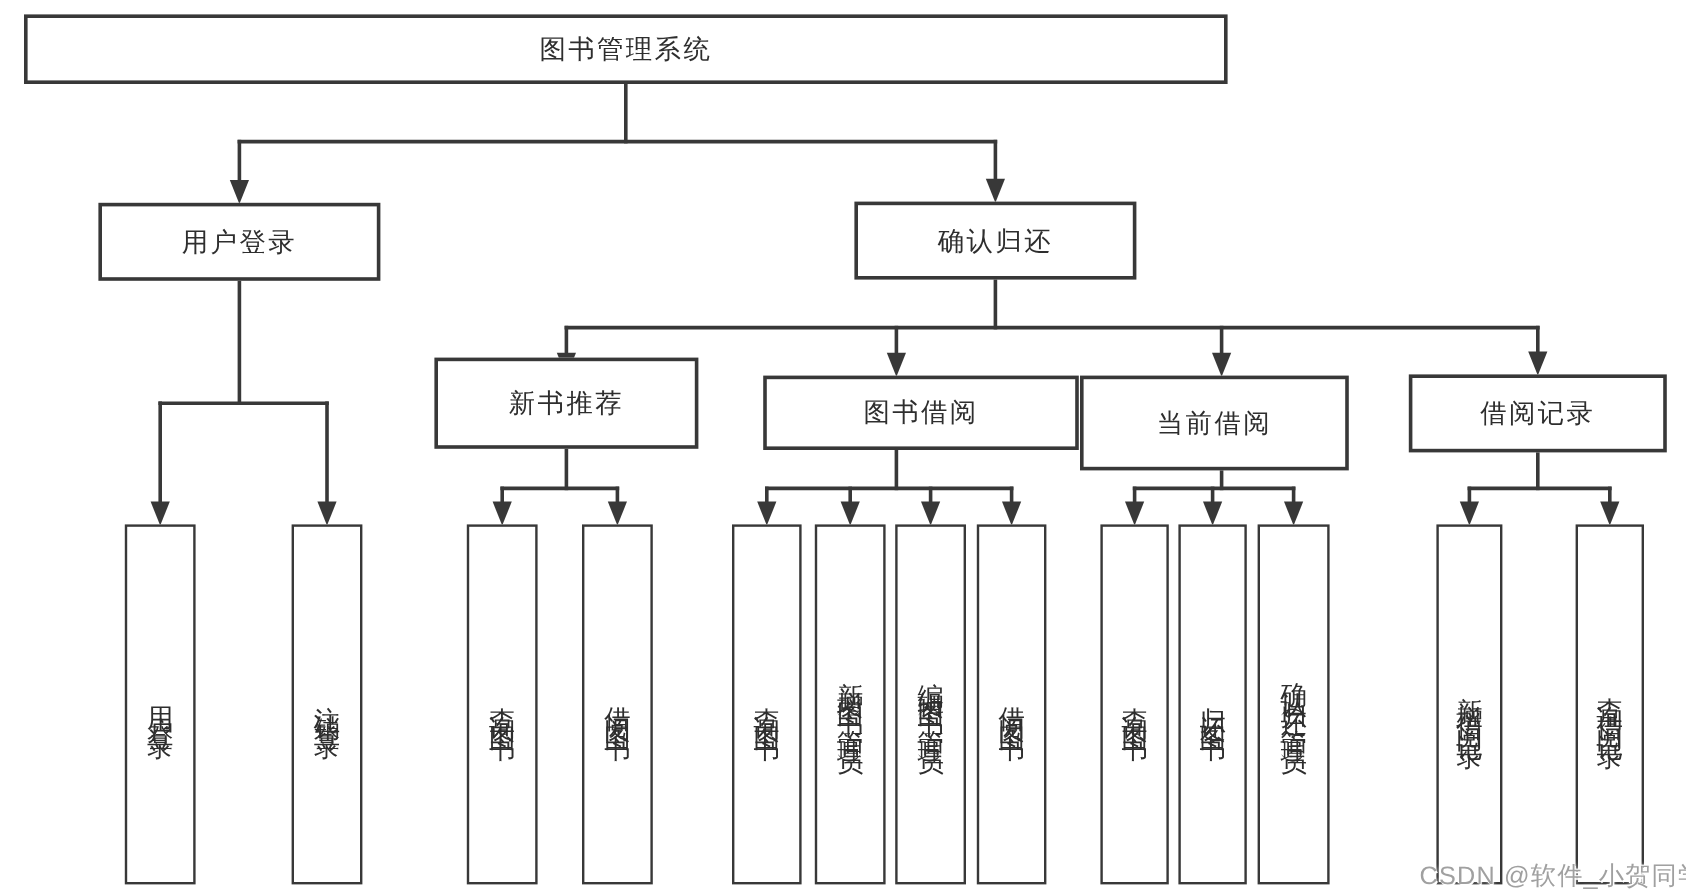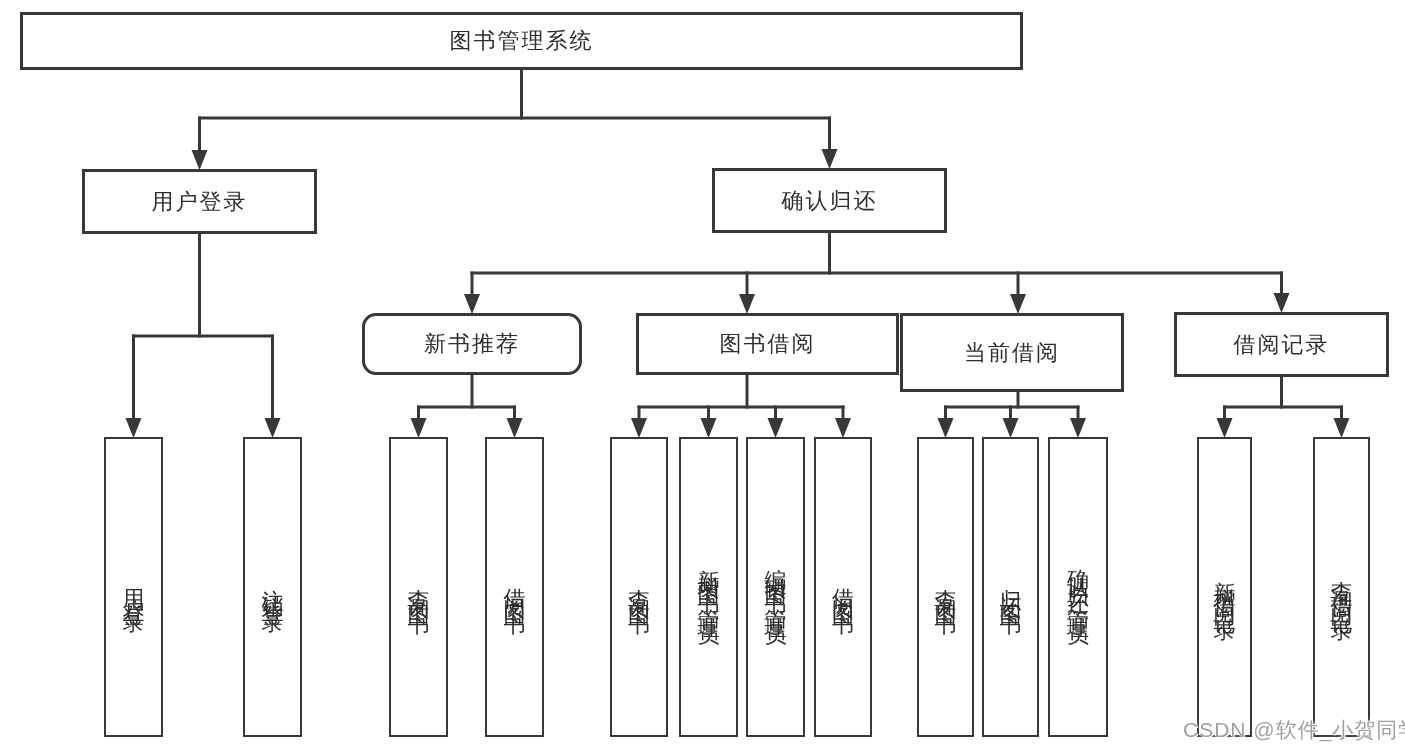--- a/index.html
+++ b/index.html
@@ -127,21 +127,21 @@
     </div>
     <div class="node v" style="left: 104px; top: 437px; width: 59px; height: 300px;">
       <span class="vtext">用户登录</span>
     </div>
     <div class="node v" style="left: 243px; top: 437px; width: 59px; height: 300px;">
       <span class="vtext">注销登录</span>
     </div>
     <div class="node h" style="left: 712px; top: 168px; width: 235px; height: 65px;">
       <span class="htext">确认归还</span>
     </div>
-    <div class="node h" style="left: 362px; top: 313px; width: 220px; height: 62px; border-radius: 14px;">
+    <div class="node h" style="left: 362px; top: 298px; width: 220px; height: 76px;">
       <span class="htext">新书推荐</span>
     </div>
     <div class="node v" style="left: 389px; top: 437px; width: 59px; height: 300px;">
       <span class="vtext">查询图书</span>
     </div>
     <div class="node v" style="left: 485px; top: 437px; width: 59px; height: 300px;">
       <span class="vtext">借阅图书</span>
     </div>
     <div class="node h" style="left: 636px; top: 313px; width: 263px; height: 62px;">
       <span class="htext">图书借阅</span>

